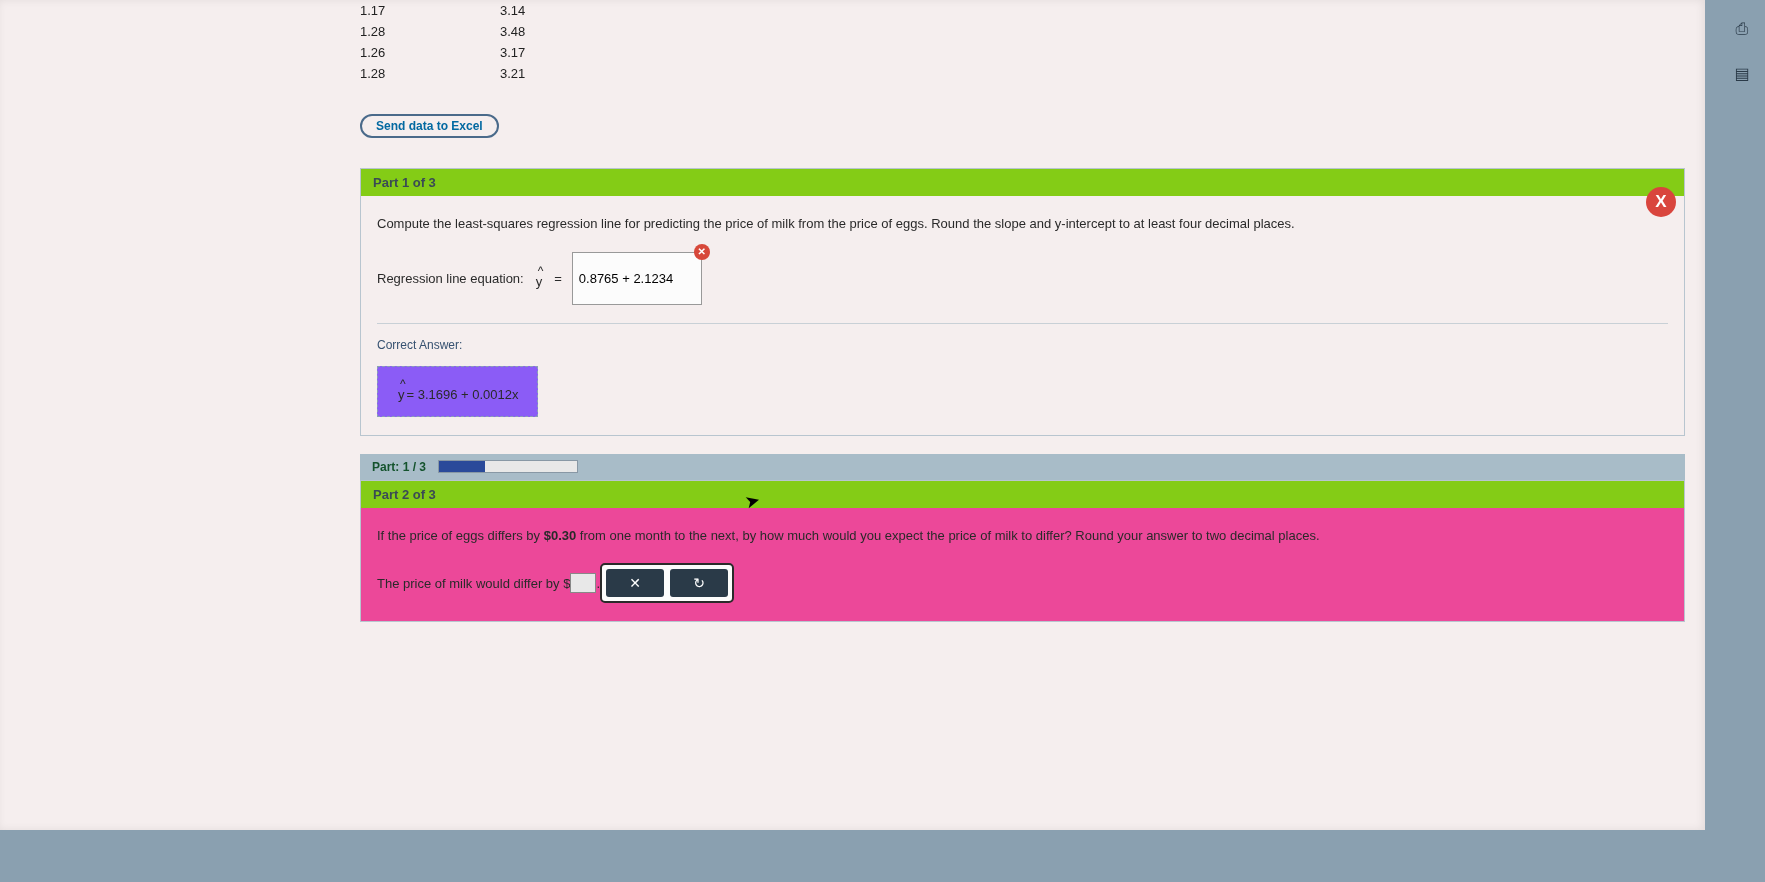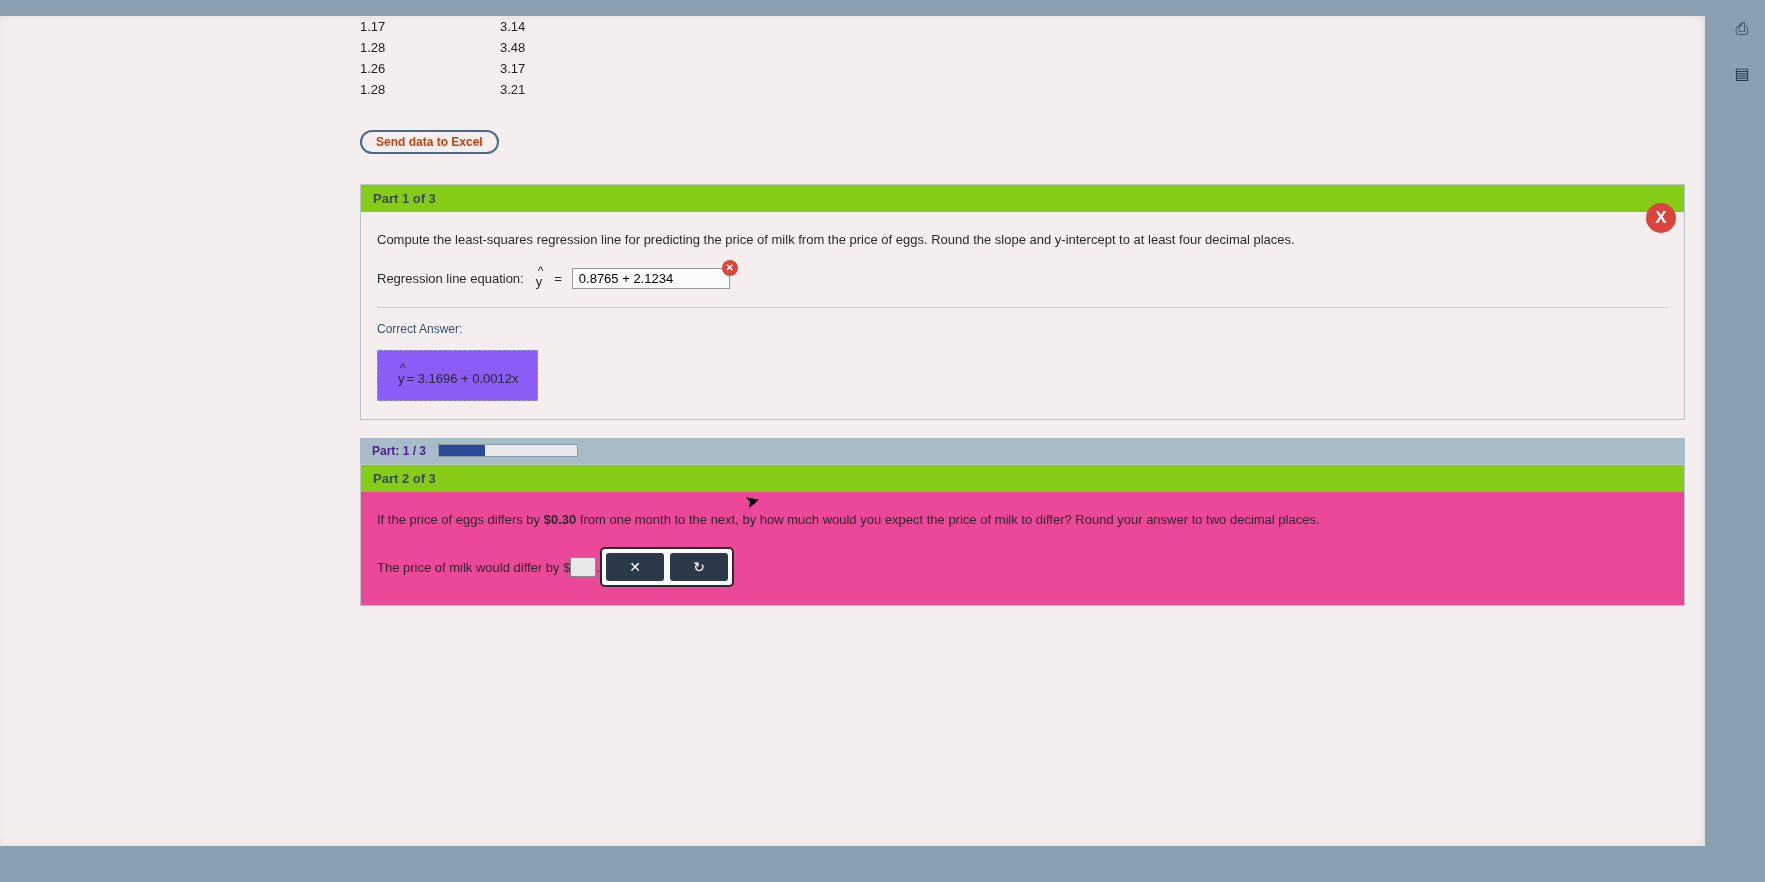--- a/index.html
+++ b/index.html
@@ -1,38 +1,38 @@
 <!DOCTYPE html>
 <html><head>
 <meta charset="utf-8">
 <style>
 *{box-sizing:border-box;margin:0;padding:0}
 body{background:#8aa0b0;font-family:Verdana,Arial,sans-serif;font-size:13px;color:#2a2a2a;min-height:882px;position:relative}
-.page{background:#f5eeee;margin:16px 60px 0 0;min-height:830px;padding:0 0 40px 0;box-shadow:inset -2px 0 8px rgba(0,0,0,0.08)}
+.page{background:#f5eeee;margin:0 60px 0 0;min-height:830px;padding:0 0 40px 0;box-shadow:inset -2px 0 8px rgba(0,0,0,0.08)}
 .content{padding:0 0 0 360px}
 .data-table{margin-bottom:20px}
 .data-table .row{display:flex}
 .data-table .cell{width:140px;padding:3px 0;color:#222}
-.send-btn{display:inline-block;border:2px solid #4a6a8a;border-radius:14px;padding:3px 14px;font-size:12px;font-weight:bold;color:#c2410c;background:transparent;cursor:pointer;margin-top:10px}
+.send-btn{display:inline-block;border:2px solid #4a6a8a;border-radius:14px;padding:3px 14px;font-size:12px;font-weight:bold;color:#0369a1;background:transparent;cursor:pointer;margin-top:10px}
 .part-container{margin:30px 20px 0 0;border:1px solid #b8c5cf}
 .part-header{background:#84cc16;padding:6px 12px;font-size:13px;color:#3a4a55;font-weight:bold;position:relative}
 .close-circle{position:absolute;right:8px;top:18px;width:30px;height:30px;border-radius:50%;background:#d9453d;color:#fff;display:flex;align-items:center;justify-content:center;font-weight:bold;font-size:17px;z-index:5}
 .part-body{background:#f5eeee;padding:18px 16px}
 .question-text{margin-bottom:18px;line-height:1.5}
 .answer-row{display:flex;align-items:center;gap:10px}
 .yhat{position:relative;display:inline-block;padding-top:6px;margin:0 2px}
 .yhat::before{content:"^";position:absolute;top:-4px;left:2px;font-size:12px}
-.answer-input{border:1px solid #999;padding:2px 6px;font-family:inherit;font-size:13px;width:158px;background:#fcfcfc;position:relative}
+.answer-input{border:1px solid #999;padding:18px 6px;font-family:inherit;font-size:13px;width:130px;background:#fcfcfc;position:relative}
 .input-wrap{position:relative;display:inline-block}
 .input-badge{position:absolute;right:-8px;top:-8px;width:16px;height:16px;border-radius:50%;background:#d7483a;color:#fff;font-size:10px;display:flex;align-items:center;justify-content:center;font-weight:bold}
 .correct-section{border-top:1px solid #c8d0d6;margin-top:18px;padding-top:14px}
 .correct-label{font-weight:normal;color:#365170;font-size:12px;margin-bottom:14px}
 .correct-box{display:inline-block;border:1px dashed #8aa0b5;padding:14px 18px;background:#8b5cf6}
 .progress-bar-row{background:#a8bcc8;padding:6px 12px;display:flex;align-items:center;gap:12px;margin:18px 20px 0 0}
-.progress-label{font-weight:bold;font-size:12px;color:#4c1d95}
+.progress-label{font-weight:bold;font-size:12px;color:#14532d}
 .progress-track{width:140px;height:13px;background:#e8e8e8;border:1px solid #8898a5;display:flex}
 .progress-fill{background:#2a4a9a;height:100%}
 .part2-body{background:#ec4899;padding:18px 16px}
 .q2-answer-row{display:flex;align-items:center;margin-top:14px}
 .small-input{width:26px;height:20px;border:1px solid #888;background:#e8e8e8}
 .btn-group{border:2px solid #2a2a2a;border-radius:5px;padding:4px;background:#fcfcfc;display:flex;gap:6px}
 .dark-btn{background:#2a3a48;color:#fff;border:none;width:58px;height:28px;border-radius:3px;font-size:14px;cursor:pointer;display:flex;align-items:center;justify-content:center}
 .side-icons{position:absolute;right:12px;top:20px;display:flex;flex-direction:column;gap:22px}
 .side-icon{width:22px;height:22px;color:#2a3a48;font-size:16px;text-align:center}
 .cursor{position:absolute;left:745px;top:490px;font-size:18px;color:#000;transform:rotate(-15deg)}

